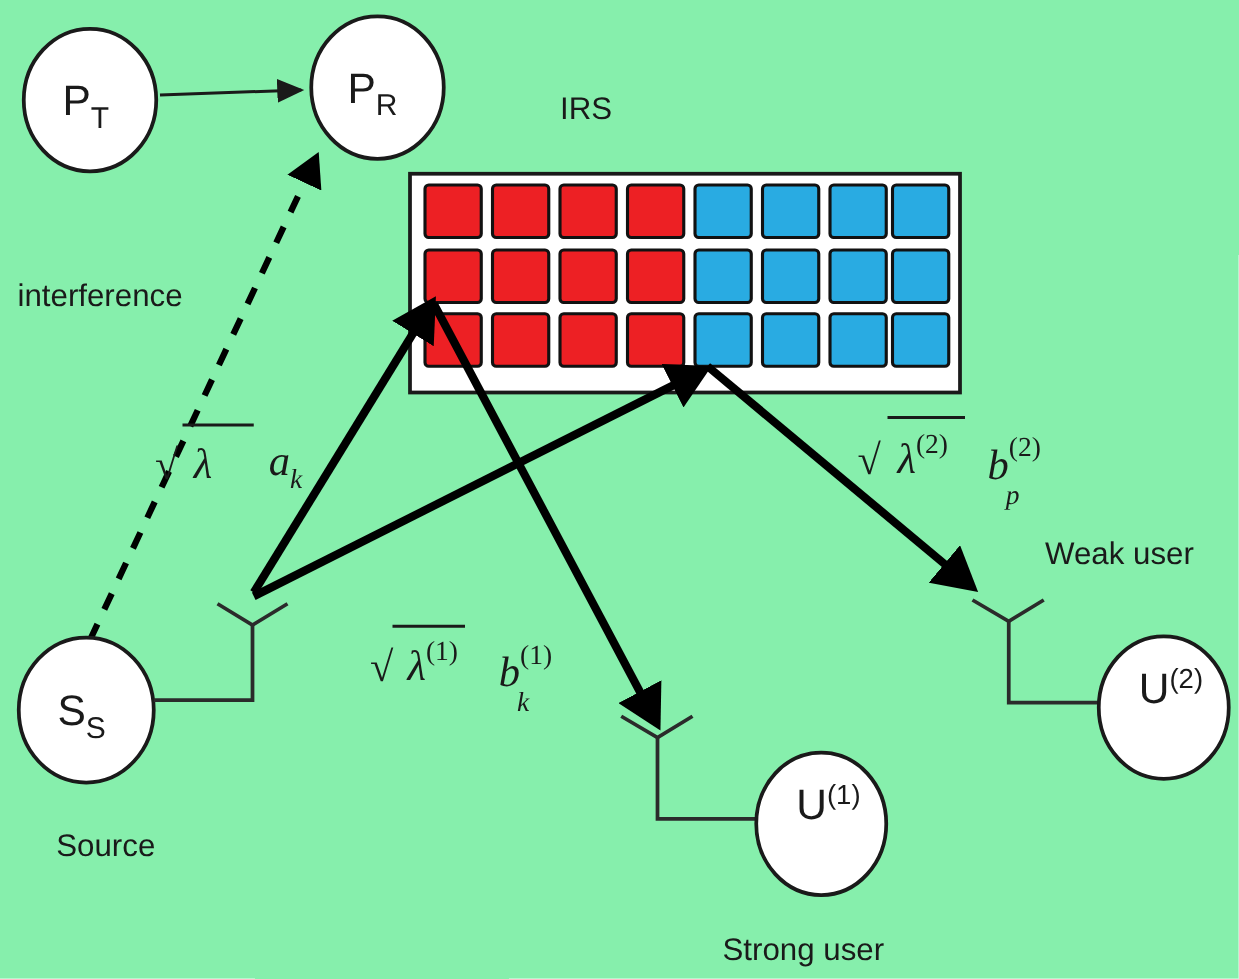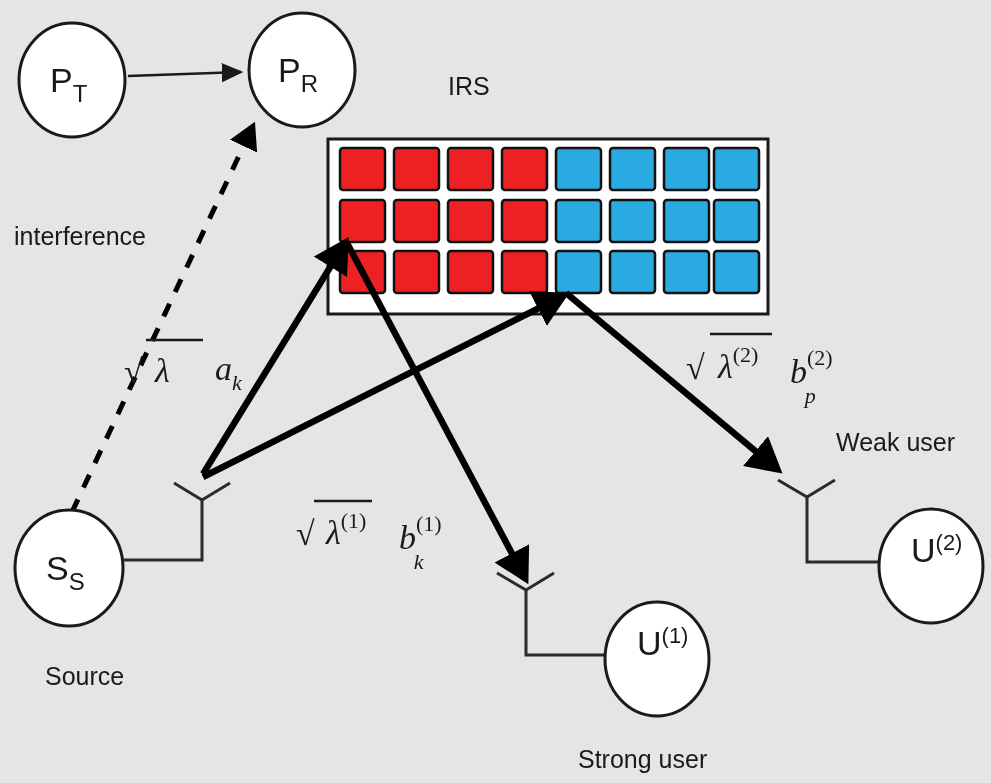--- a/index.html
+++ b/index.html
@@ -7,21 +7,21 @@
     padding: 0;
     background: #ffffff;
   }
   body {
     font-family: "Liberation Sans", sans-serif;
   }
   #diagram-root {
     position: relative;
     width: 991px;
     height: 783px;
-    background: #e5e5e5;
+    background: #86efac;
     overflow: hidden;
   }
   #diagram-svg {
     position: absolute;
     left: 0;
     top: 0;
     width: 991px;
     height: 783px;
   }
   .node-label {

